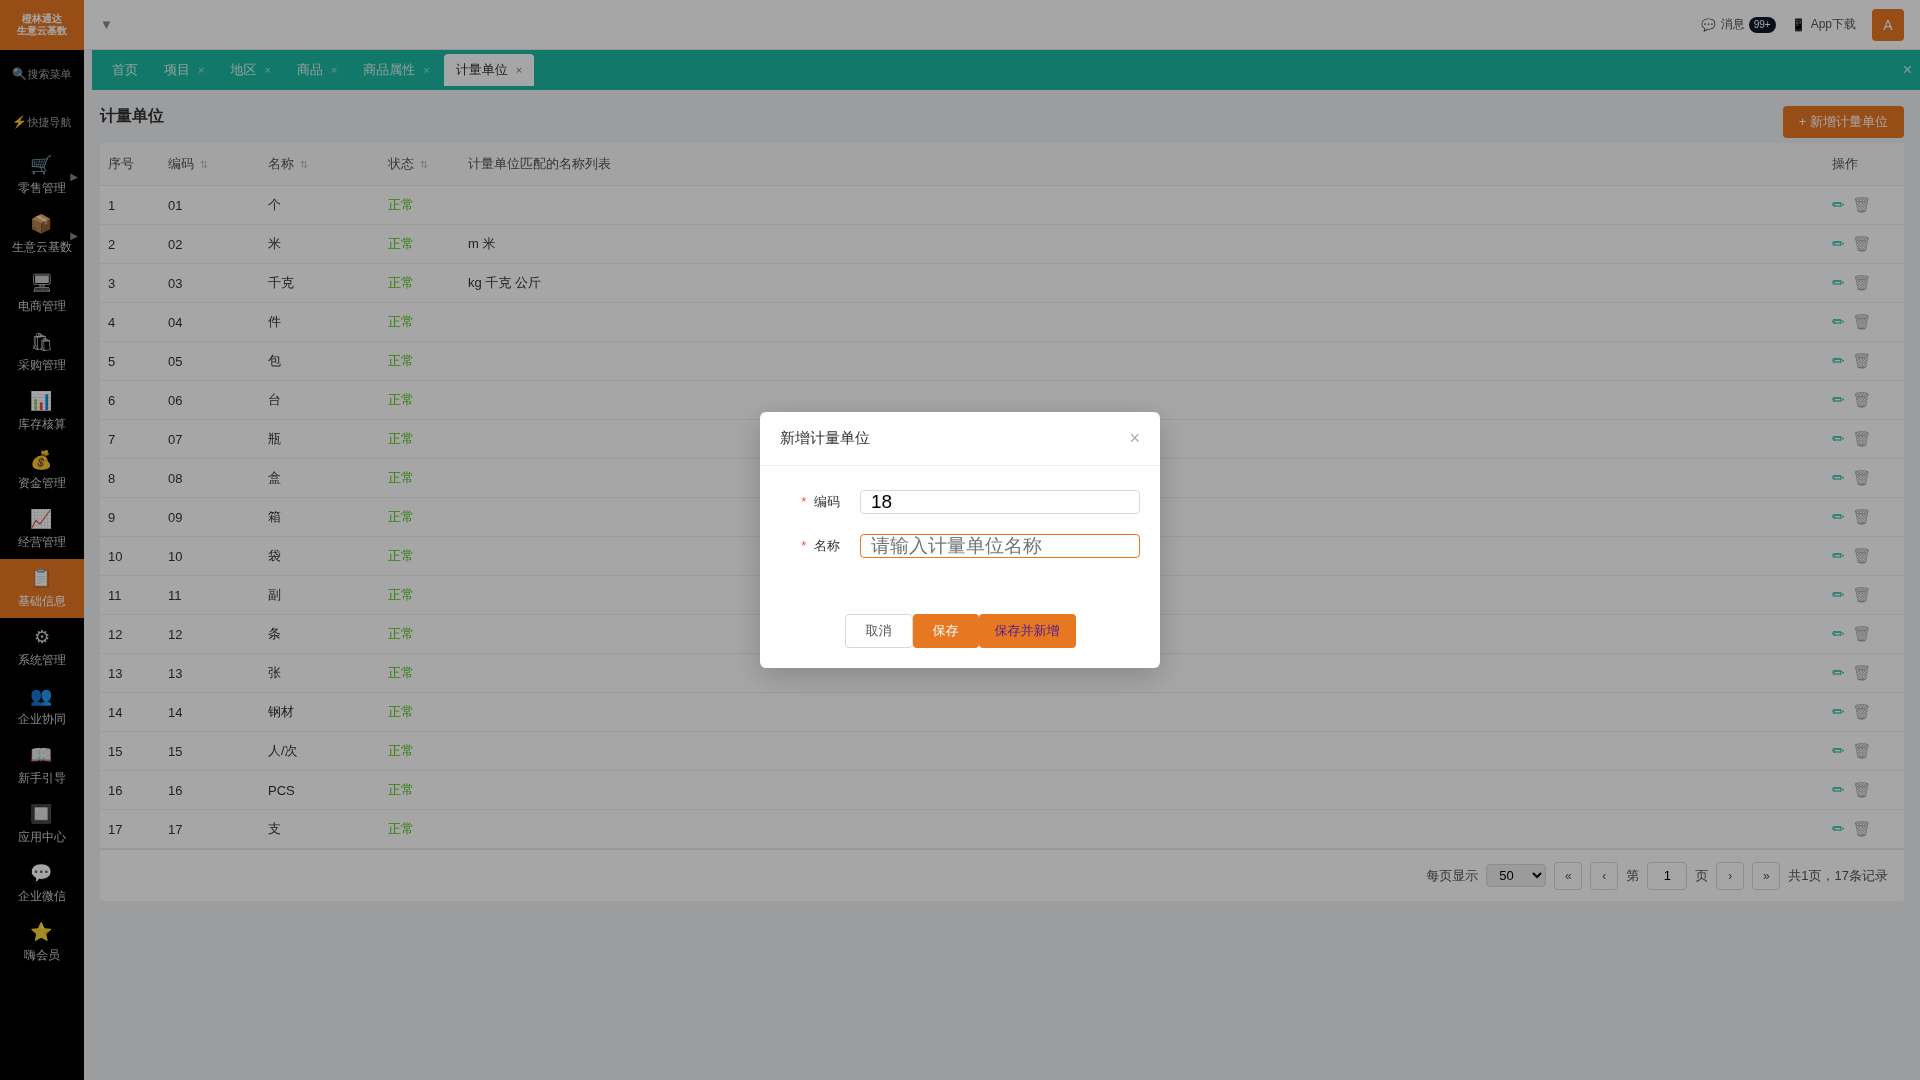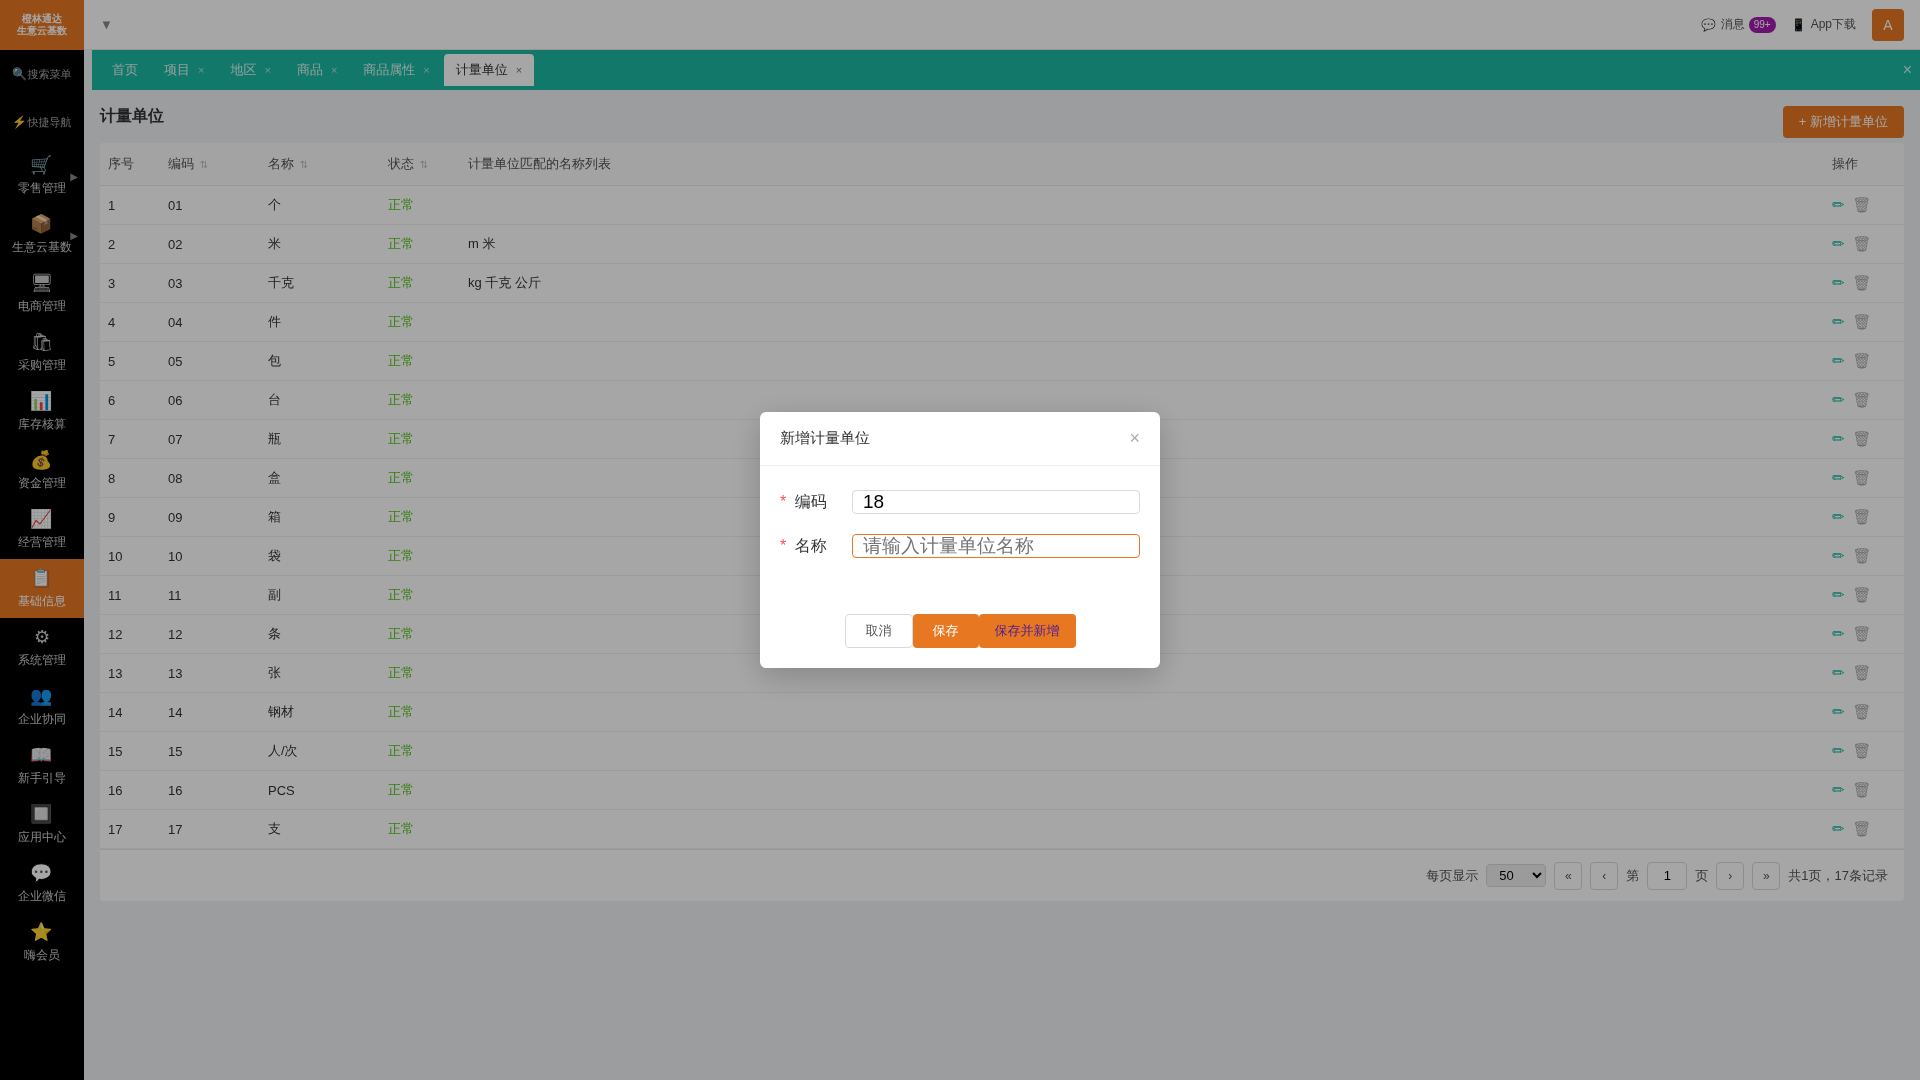--- a/index.html
+++ b/index.html
@@ -17,21 +17,21 @@
     .sidebar-item .arrow { position: absolute; right: 6px; top: 50%; transform: translateY(-50%); font-size: 10px; color: #888; }
 
     
     .main-content { flex: 1; display: flex; flex-direction: column; height: 1080px; }
 
     
     .top-header { height: 50px; background: #fff; display: flex; align-items: center; justify-content: space-between; padding: 0 16px; border-bottom: 1px solid #e8e8e8; flex-shrink: 0; }
     .header-left { display: flex; align-items: center; gap: 8px; }
     .header-right { display: flex; align-items: center; gap: 16px; }
     .header-btn { display: flex; align-items: center; gap: 4px; font-size: 12px; color: #555; cursor: pointer; }
-    .badge { background: #a21caf; color: white; border-radius: 10px; font-size: 10px; padding: 0 5px; min-width: 18px; height: 16px; display: inline-flex; align-items: center; justify-content: center; }
+    .badge { background: #0f172a; color: white; border-radius: 10px; font-size: 10px; padding: 0 5px; min-width: 18px; height: 16px; display: inline-flex; align-items: center; justify-content: center; }
     .avatar { width: 32px; height: 32px; background: #e87722; border-radius: 4px; display: flex; align-items: center; justify-content: center; color: white; font-size: 14px; }
 
     
     .tab-bar { height: 40px; background: #1db8a3; display: flex; align-items: center; padding: 0 8px; flex-shrink: 0; gap: 2px; margin-left: 8px; }
     .tab { height: 32px; padding: 0 12px; display: flex; align-items: center; gap: 6px; border-radius: 4px 4px 0 0; font-size: 13px; cursor: pointer; color: rgba(255,255,255,0.85); }
     .tab.active { background: #fff; color: #333; }
     .tab-close { font-size: 11px; color: inherit; opacity: 0.7; margin-left: 2px; }
     .tab-bar-close { margin-left: auto; color: white; cursor: pointer; font-size: 16px; opacity: 0.8; }
 
     
@@ -57,21 +57,21 @@
     .page-input { width: 40px; height: 28px; border: 1px solid #d9d9d9; border-radius: 4px; text-align: center; font-size: 13px; }
 
     
     .modal-overlay { position: fixed; top: 0; left: 0; width: 1920px; height: 1080px; background: rgba(0,0,0,0.35); display: flex; align-items: center; justify-content: center; z-index: 1000; }
     .modal { background: white; border-radius: 6px; width: 400px; box-shadow: 0 8px 32px rgba(0,0,0,0.2); overflow: hidden; }
     .modal-header { padding: 16px 20px; border-bottom: 1px solid #f0f0f0; display: flex; align-items: center; justify-content: space-between; }
     .modal-title { font-size: 15px; font-weight: 500; color: #333; }
     .modal-close { cursor: pointer; color: #aaa; font-size: 18px; }
     .modal-body { padding: 24px 20px; }
     .form-row { display: flex; align-items: center; margin-bottom: 20px; }
-    .form-label { width: 60px; text-align: left; margin-right: 12px; font-size: 16px; color: #333; flex-shrink: 0; }
+    .form-label { width: 60px; text-align: right; margin-right: 20px; font-size: 13px; color: #333; flex-shrink: 0; }
     .required { color: #ff4d4f; margin-right: 4px; }
     .form-input { flex: 1; height: 24px; border: 1px solid #d9d9d9; border-radius: 4px; padding: 0 10px; font-size: 19px; outline: none; }
     .form-input.focused { border-color: #e87722; }
     .modal-footer { padding: 12px 20px 20px; display: flex; justify-content: center; }
     .btn-cancel { height: 34px; padding: 0 20px; border: 1px solid #d9d9d9; background: white; border-radius: 4px; font-size: 13px; cursor: pointer; color: #555; }
     .btn-save { height: 34px; padding: 0 20px; border: none; background: #e87722; color: white; border-radius: 4px; font-size: 13px; cursor: pointer; }
     .btn-save-new { height: 34px; padding: 0 16px; border: none; background: #e87722; color: #4c1d95; border-radius: 4px; font-size: 13px; cursor: pointer; }
 
     .col-seq { width: 60px; }
     .col-code { width: 100px; }

